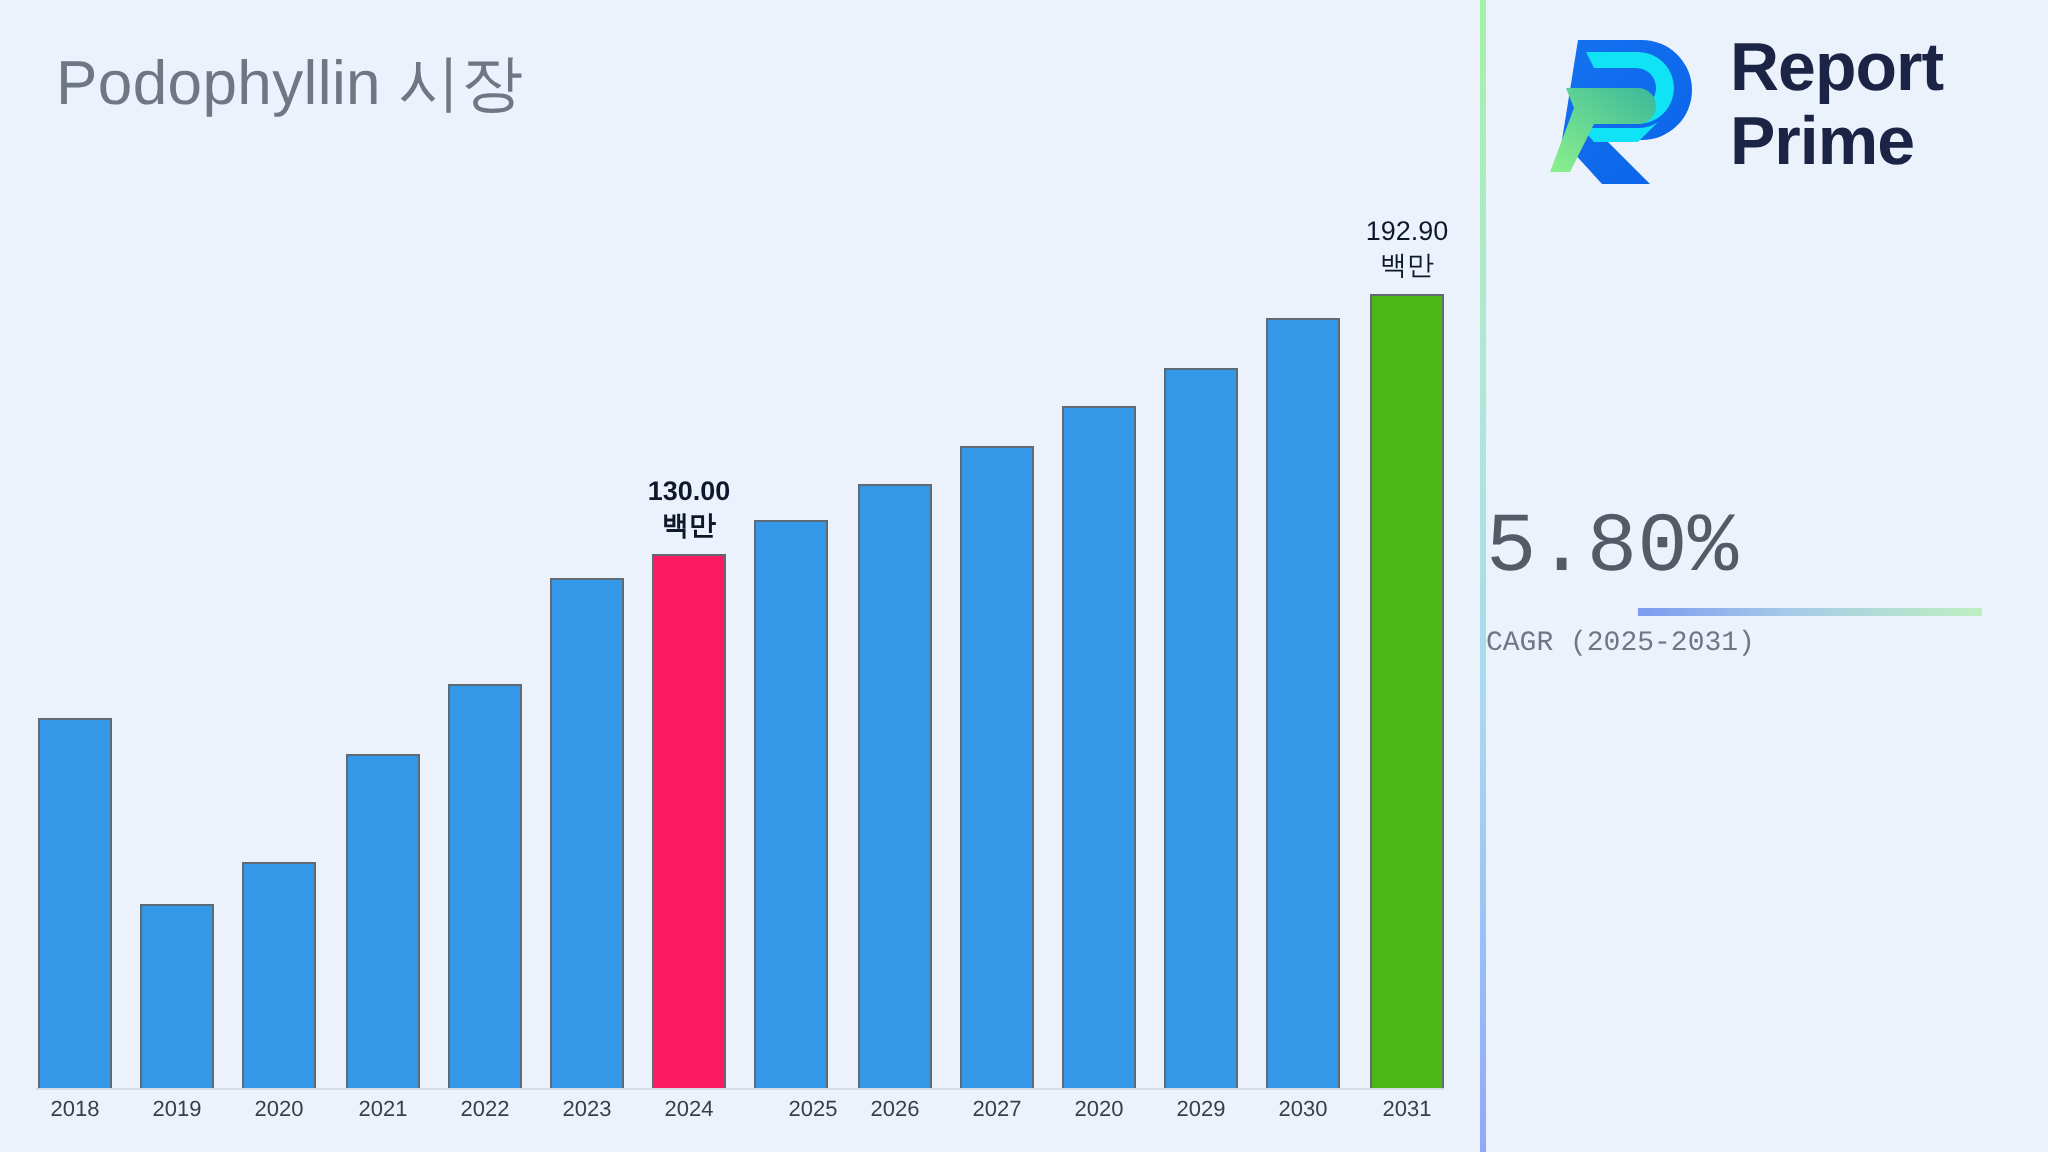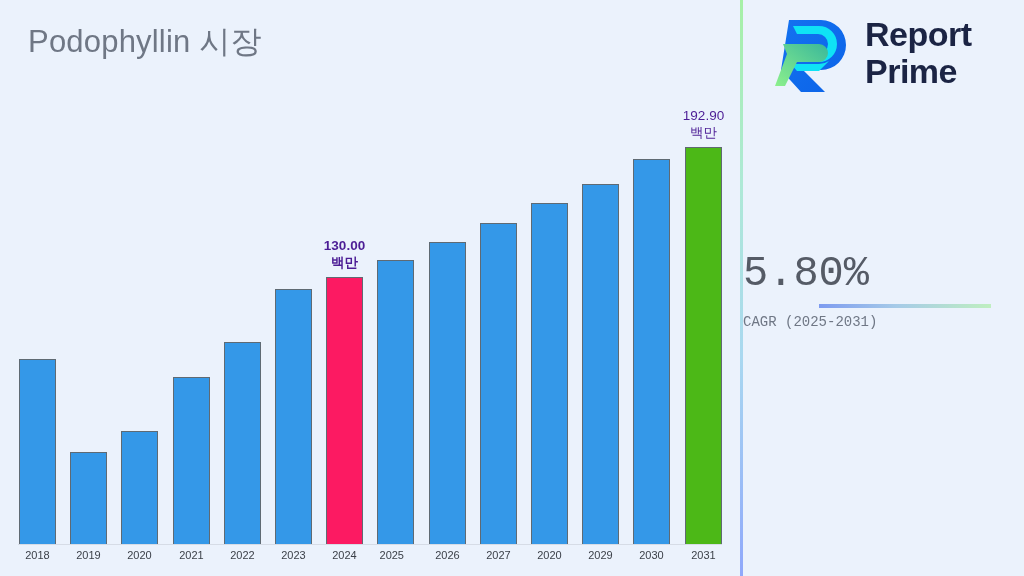--- a/index.html
+++ b/index.html
@@ -41,21 +41,21 @@
     border:1px solid #5F6A73;
     border-bottom:none;
   }
   .bar.blue  { background:#3498E8; }
   .bar.pink  { background:#FC1A62; }
   .bar.green { background:#4CB817; }
 
   .bar-label {
     position:absolute; left:50%; transform:translateX(-50%);
     text-align:center; white-space:nowrap;
-    font-size:13.5px; color:#4c1d95; line-height:1.22;
+    font-size:13.5px; color:#0f172a; line-height:1.22;
   }
 
   #axis-labels { position:absolute; left:0; top:536px; width:740px; height:30px; }
   .axis-tick {
     position:absolute; width:37px; text-align:center;
     font-size:11px; color:#3A3F47;
   }
 
   
   #vertical-divider {
@@ -154,21 +154,21 @@
   </div>
 
   <div id="axis-labels">
       <div class="axis-tick" style="left: 19px;">2018</div>
       <div class="axis-tick" style="left: 70px;">2019</div>
       <div class="axis-tick" style="left: 121px;">2020</div>
       <div class="axis-tick" style="left: 173px;">2021</div>
       <div class="axis-tick" style="left: 224px;">2022</div>
       <div class="axis-tick" style="left: 275px;">2023</div>
       <div class="axis-tick" style="left: 326px;">2024</div>
-      <div class="axis-tick" style="left: 367px; text-align: right;">2025</div>
+      <div class="axis-tick" style="left: 388px;">2025</div>
       <div class="axis-tick" style="left: 429px;">2026</div>
       <div class="axis-tick" style="left: 480px;">2027</div>
       <div class="axis-tick" style="left: 531px;">2020</div>
       <div class="axis-tick" style="left: 582px;">2029</div>
       <div class="axis-tick" style="left: 633px;">2030</div>
       <div class="axis-tick" style="left: 685px;">2031</div>
     </div>
 </div>
 
 <div id="vertical-divider"></div>

